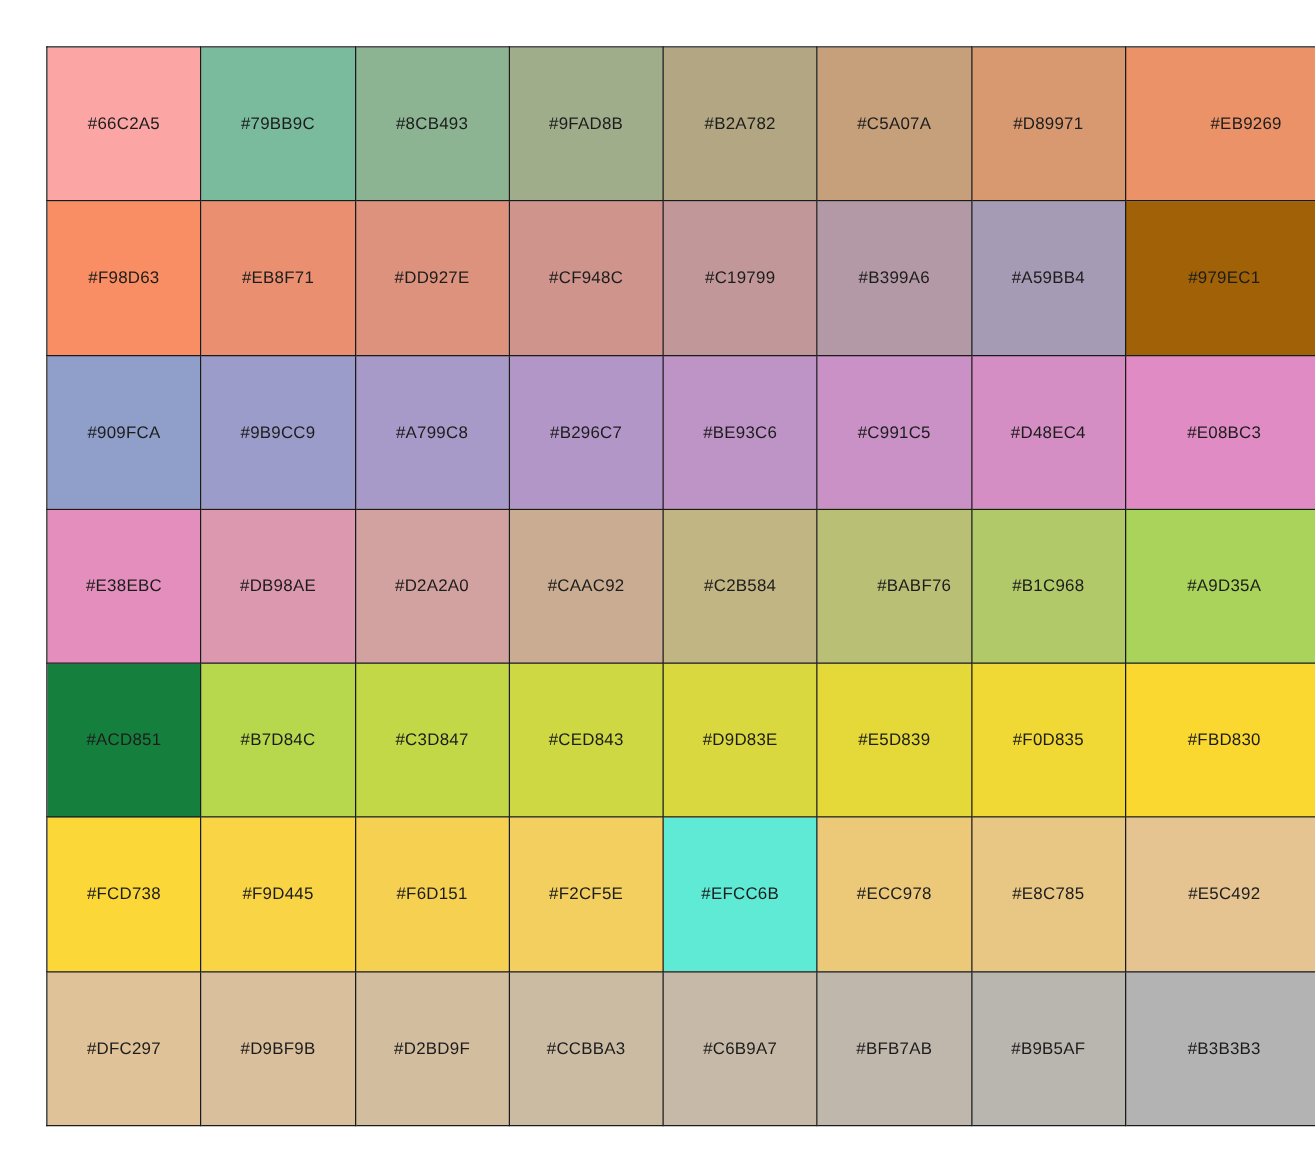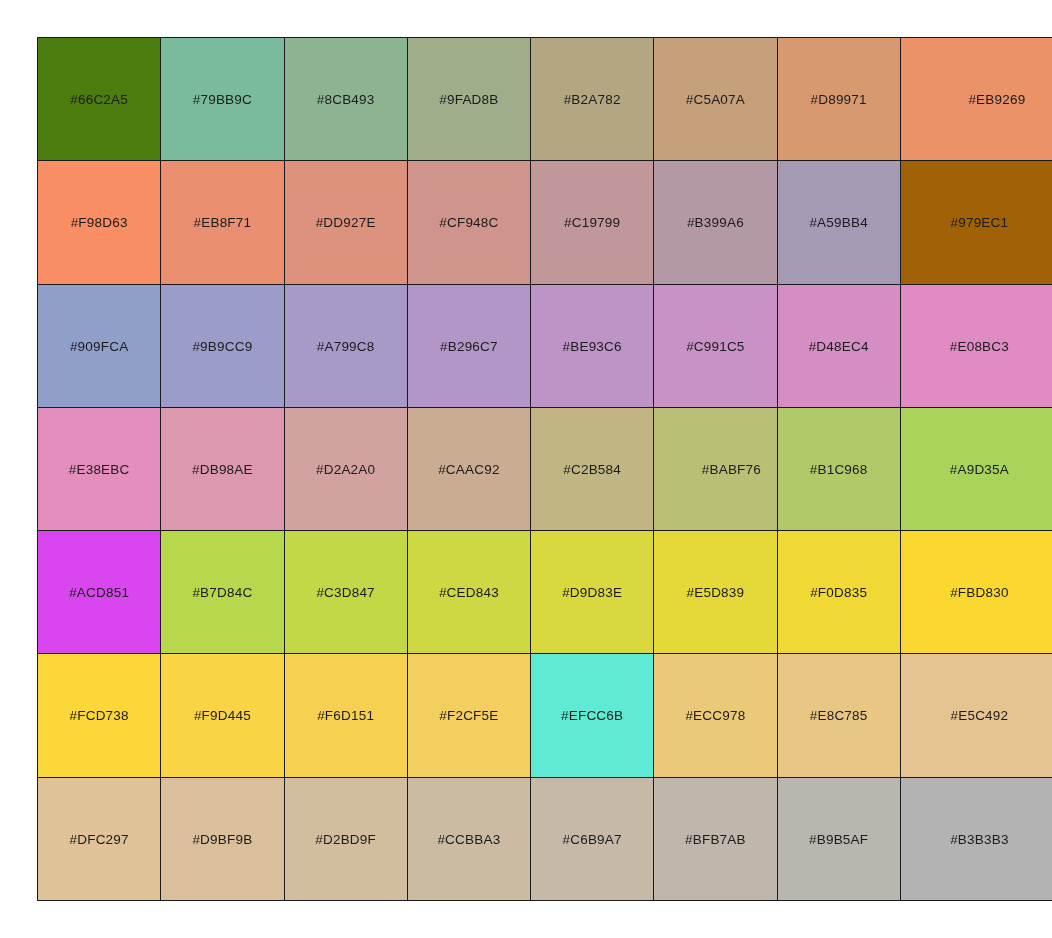--- a/index.html
+++ b/index.html
@@ -46,21 +46,21 @@
     user-select: text;
   }
 </style>
 </head>
 <body style="background: rgb(255, 255, 255);">
 
 <div id="palette-wrap">
   <table class="palette-grid">
     <tbody>
         <tr>
-          <td class="swatch-cell" style="background-color: #4d7c0f; border-color: rgb(26, 26, 26);"><span class="swatch-label" style="color: rgb(28, 28, 28);">#66C2A5</span></td>
+          <td class="swatch-cell" style="background-color: #fca5a5; border-color: rgb(26, 26, 26);"><span class="swatch-label" style="color: rgb(28, 28, 28);">#66C2A5</span></td>
           <td class="swatch-cell" style="background-color: rgb(121, 187, 156); border-color: rgb(26, 26, 26);"><span class="swatch-label" style="color: rgb(28, 28, 28);">#79BB9C</span></td>
           <td class="swatch-cell" style="background-color: rgb(140, 180, 147); border-color: rgb(26, 26, 26);"><span class="swatch-label" style="color: rgb(28, 28, 28);">#8CB493</span></td>
           <td class="swatch-cell" style="background-color: rgb(159, 173, 139); border-color: rgb(26, 26, 26);"><span class="swatch-label" style="color: rgb(28, 28, 28);">#9FAD8B</span></td>
           <td class="swatch-cell" style="background-color: rgb(178, 167, 130); border-color: rgb(26, 26, 26);"><span class="swatch-label" style="color: rgb(28, 28, 28);">#B2A782</span></td>
           <td class="swatch-cell" style="background-color: rgb(197, 160, 122); border-color: rgb(26, 26, 26);"><span class="swatch-label" style="color: rgb(28, 28, 28);">#C5A07A</span></td>
           <td class="swatch-cell" style="background-color: rgb(216, 153, 113); border-color: rgb(26, 26, 26);"><span class="swatch-label" style="color: rgb(28, 28, 28);">#D89971</span></td>
           <td class="swatch-cell" style="background-color: rgb(235, 146, 105); border-color: rgb(26, 26, 26); padding-left: 35px;"><span class="swatch-label" style="color: rgb(28, 28, 28);">#EB9269</span></td>
         </tr>
         <tr>
           <td class="swatch-cell" style="background-color: rgb(249, 141, 99); border-color: rgb(26, 26, 26);"><span class="swatch-label" style="color: rgb(28, 28, 28);">#F98D63</span></td>
@@ -86,21 +86,21 @@
           <td class="swatch-cell" style="background-color: rgb(227, 142, 188); border-color: rgb(26, 26, 26);"><span class="swatch-label" style="color: rgb(28, 28, 28);">#E38EBC</span></td>
           <td class="swatch-cell" style="background-color: rgb(219, 152, 174); border-color: rgb(26, 26, 26);"><span class="swatch-label" style="color: rgb(28, 28, 28);">#DB98AE</span></td>
           <td class="swatch-cell" style="background-color: rgb(210, 162, 160); border-color: rgb(26, 26, 26);"><span class="swatch-label" style="color: rgb(28, 28, 28);">#D2A2A0</span></td>
           <td class="swatch-cell" style="background-color: rgb(202, 172, 146); border-color: rgb(26, 26, 26);"><span class="swatch-label" style="color: rgb(28, 28, 28);">#CAAC92</span></td>
           <td class="swatch-cell" style="background-color: rgb(194, 181, 132); border-color: rgb(26, 26, 26);"><span class="swatch-label" style="color: rgb(28, 28, 28);">#C2B584</span></td>
           <td class="swatch-cell" style="background-color: rgb(186, 191, 118); border-color: rgb(26, 26, 26); padding-left: 32px;"><span class="swatch-label" style="color: rgb(28, 28, 28);">#BABF76</span></td>
           <td class="swatch-cell" style="background-color: rgb(177, 201, 104); border-color: rgb(26, 26, 26);"><span class="swatch-label" style="color: rgb(28, 28, 28);">#B1C968</span></td>
           <td class="swatch-cell" style="background-color: rgb(169, 211, 90); border-color: rgb(26, 26, 26); margin-left: 12px;"><span class="swatch-label" style="color: rgb(28, 28, 28);">#A9D35A</span></td>
         </tr>
         <tr>
-          <td class="swatch-cell" style="background-color: #d946ef; border-color: rgb(26, 26, 26);"><span class="swatch-label" style="color: rgb(28, 28, 28);">#ACD851</span></td>
+          <td class="swatch-cell" style="background-color: #15803d; border-color: rgb(26, 26, 26);"><span class="swatch-label" style="color: rgb(28, 28, 28);">#ACD851</span></td>
           <td class="swatch-cell" style="background-color: rgb(183, 216, 76); border-color: rgb(26, 26, 26);"><span class="swatch-label" style="color: rgb(28, 28, 28);">#B7D84C</span></td>
           <td class="swatch-cell" style="background-color: rgb(195, 216, 71); border-color: rgb(26, 26, 26);"><span class="swatch-label" style="color: rgb(28, 28, 28);">#C3D847</span></td>
           <td class="swatch-cell" style="background-color: rgb(206, 216, 67); border-color: rgb(26, 26, 26);"><span class="swatch-label" style="color: rgb(28, 28, 28);">#CED843</span></td>
           <td class="swatch-cell" style="background-color: rgb(217, 216, 62); border-color: rgb(26, 26, 26);"><span class="swatch-label" style="color: rgb(28, 28, 28);">#D9D83E</span></td>
           <td class="swatch-cell" style="background-color: rgb(229, 216, 57); border-color: rgb(26, 26, 26);"><span class="swatch-label" style="color: rgb(28, 28, 28);">#E5D839</span></td>
           <td class="swatch-cell" style="background-color: rgb(240, 216, 53); border-color: rgb(26, 26, 26);"><span class="swatch-label" style="color: rgb(28, 28, 28);">#F0D835</span></td>
           <td class="swatch-cell" style="background-color: rgb(251, 216, 48); border-color: rgb(26, 26, 26);"><span class="swatch-label" style="color: rgb(28, 28, 28);">#FBD830</span></td>
         </tr>
         <tr>
           <td class="swatch-cell" style="background-color: rgb(252, 215, 56); border-color: rgb(26, 26, 26);"><span class="swatch-label" style="color: rgb(28, 28, 28);">#FCD738</span></td>

